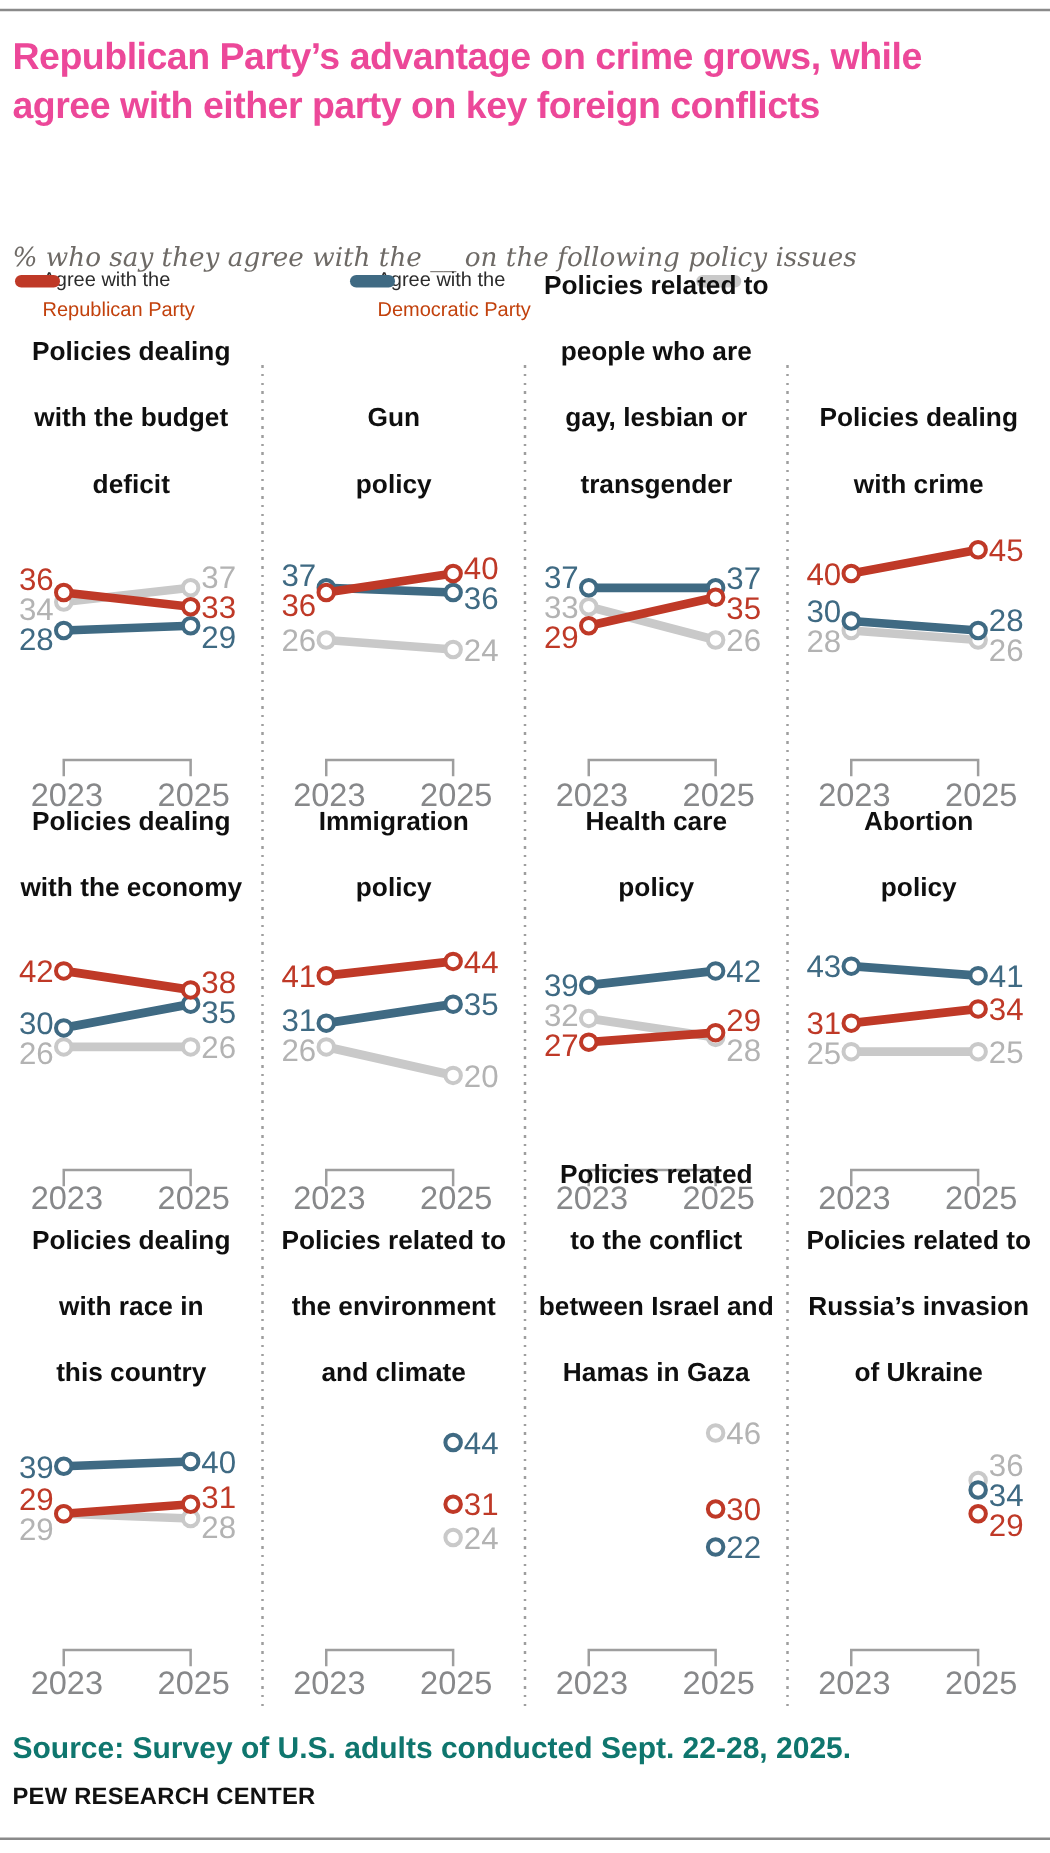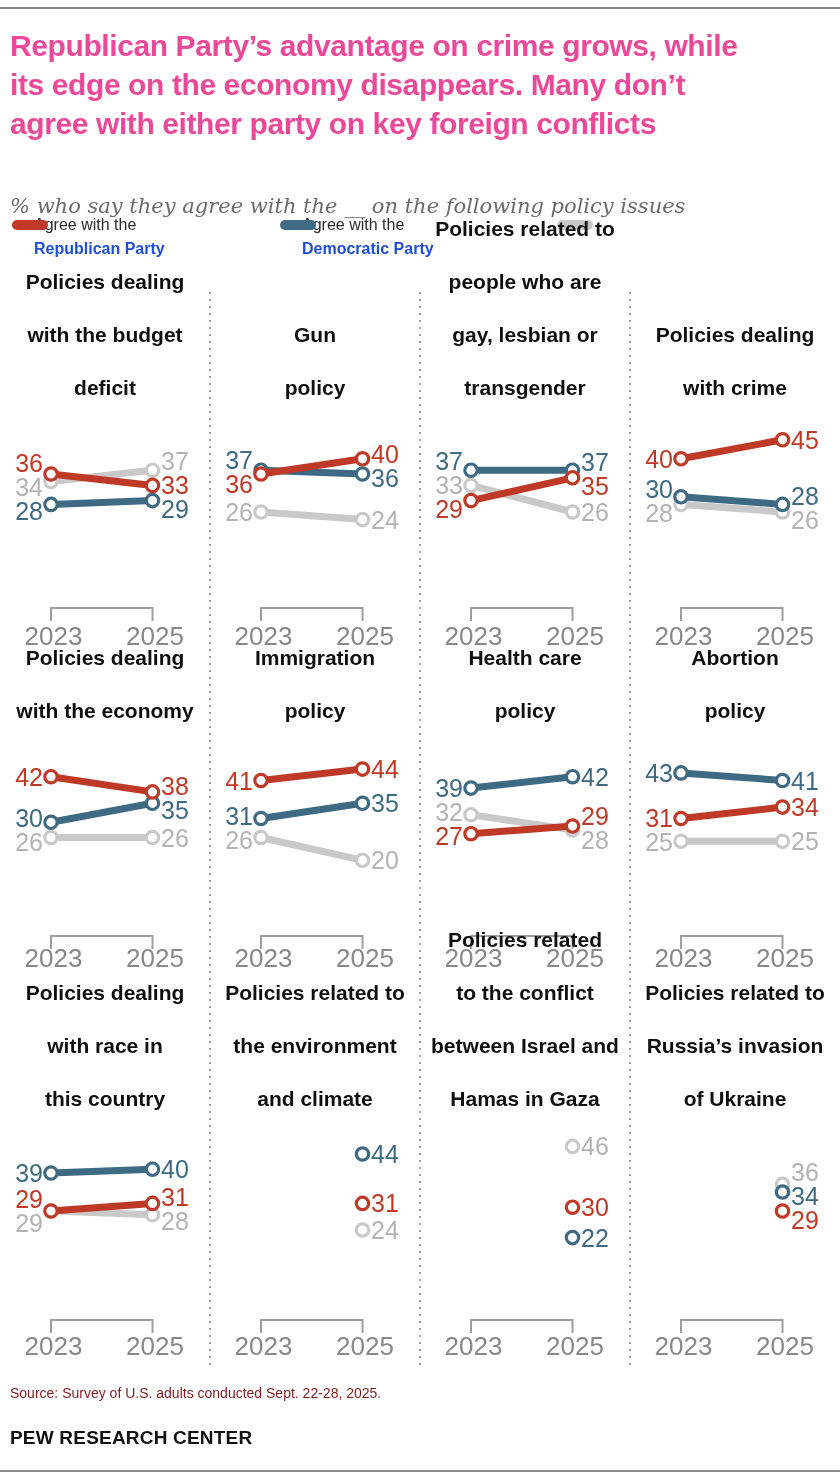--- a/index.html
+++ b/index.html
@@ -18,47 +18,46 @@
 
   .subtitle { position:absolute; top:158px; left:10px;
     font-family:"DejaVu Serif", serif; font-style:italic;
     font-size:21px; color:#6e6a66;margin-top:36px; }
 
   .legend { position:absolute; top:213px; left:0; right:0; height:52px; }
   .legend-item { position:absolute; top:0; }
   .legend-swatch { position:absolute; left:0; top:7px; width:36px; height:10px;
     border-radius:5px; }
   .legend-text { margin-left:22px; font-size:16px; line-height:24px; color:#2b2b2b; }
-  .legend-text .b { font-weight:bold; color:#1d4ed8;text-align:right; }
+  .legend-text .b { font-weight:normal; color:#c2410c;text-align:right; }
 
   .grid { position:absolute; top:290px; left:0; width:840px; }
   .grid-row { display:flex; }
   .panel { width:210px; display:flex; flex-direction:column; }
   .panel-title { display:flex; flex-direction:column; justify-content:flex-end;
     align-items:center; text-align:center; font-weight:bold; color:#0f0f0f;
     font-size:21px; line-height:28px;gap:25px; }
   .panel-title div { white-space:nowrap; }
 
   .separator { position:absolute; top:292px; height:1074px; width:2px;
     background:repeating-linear-gradient(to bottom, #9e9e9e 0 2px, transparent 2px 7px); }
 
   svg text { font-family:"Liberation Sans", sans-serif; }
 
-  .source { position:absolute; top:1385px; left:10px; font-size:14px; color:#7f1d1d; }
+  .source { position:absolute; top:1385px; left:10px; font-size:24px; color:#0f766e;font-weight:bold; }
   .brand  { position:absolute; top:1427px; left:10px; font-size:19px; font-weight:bold;
     color:#111111; letter-spacing:0.2px; }
 </style>
 </head>
 <body>
 
 <div class="rule rule-top"></div>
 
 <div class="title">
   <div>Republican Party’s advantage on crime grows, while</div>
-  <div>its edge on the economy disappears. Many don’t</div>
   <div>agree with either party on key foreign conflicts</div>
 </div>
 
 <div class="subtitle">% who say they agree with the __ on the following policy issues</div>
 
 <div class="legend">
   <div class="legend-item" style="left:12px">
     <span class="legend-swatch" style="background: rgb(191, 57, 39);"></span>
     <div class="legend-text">
       <div>Agree with the</div>

